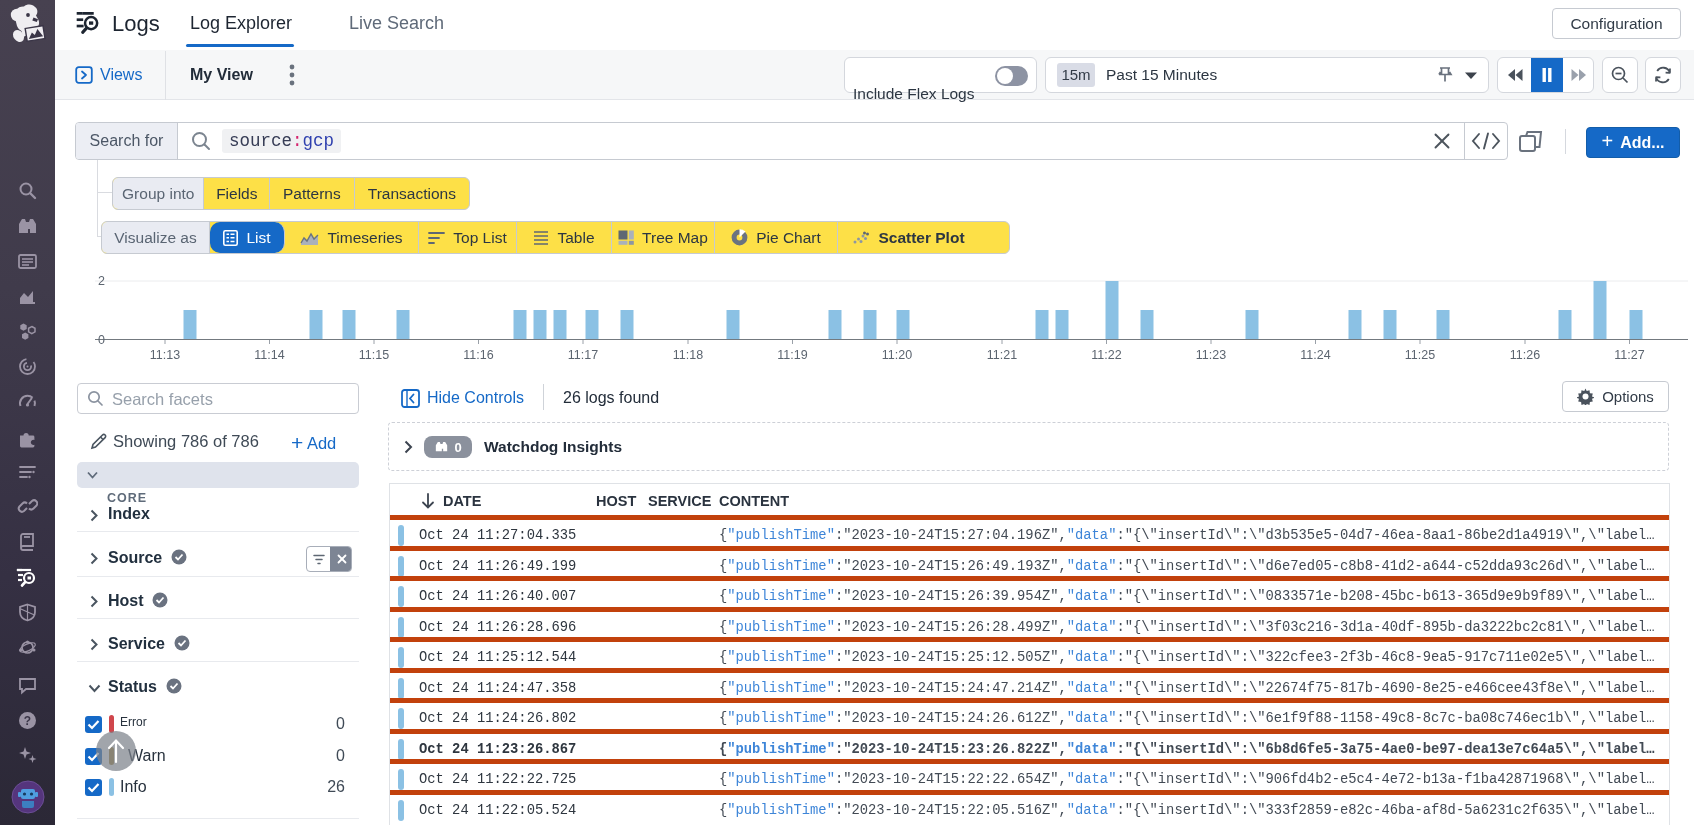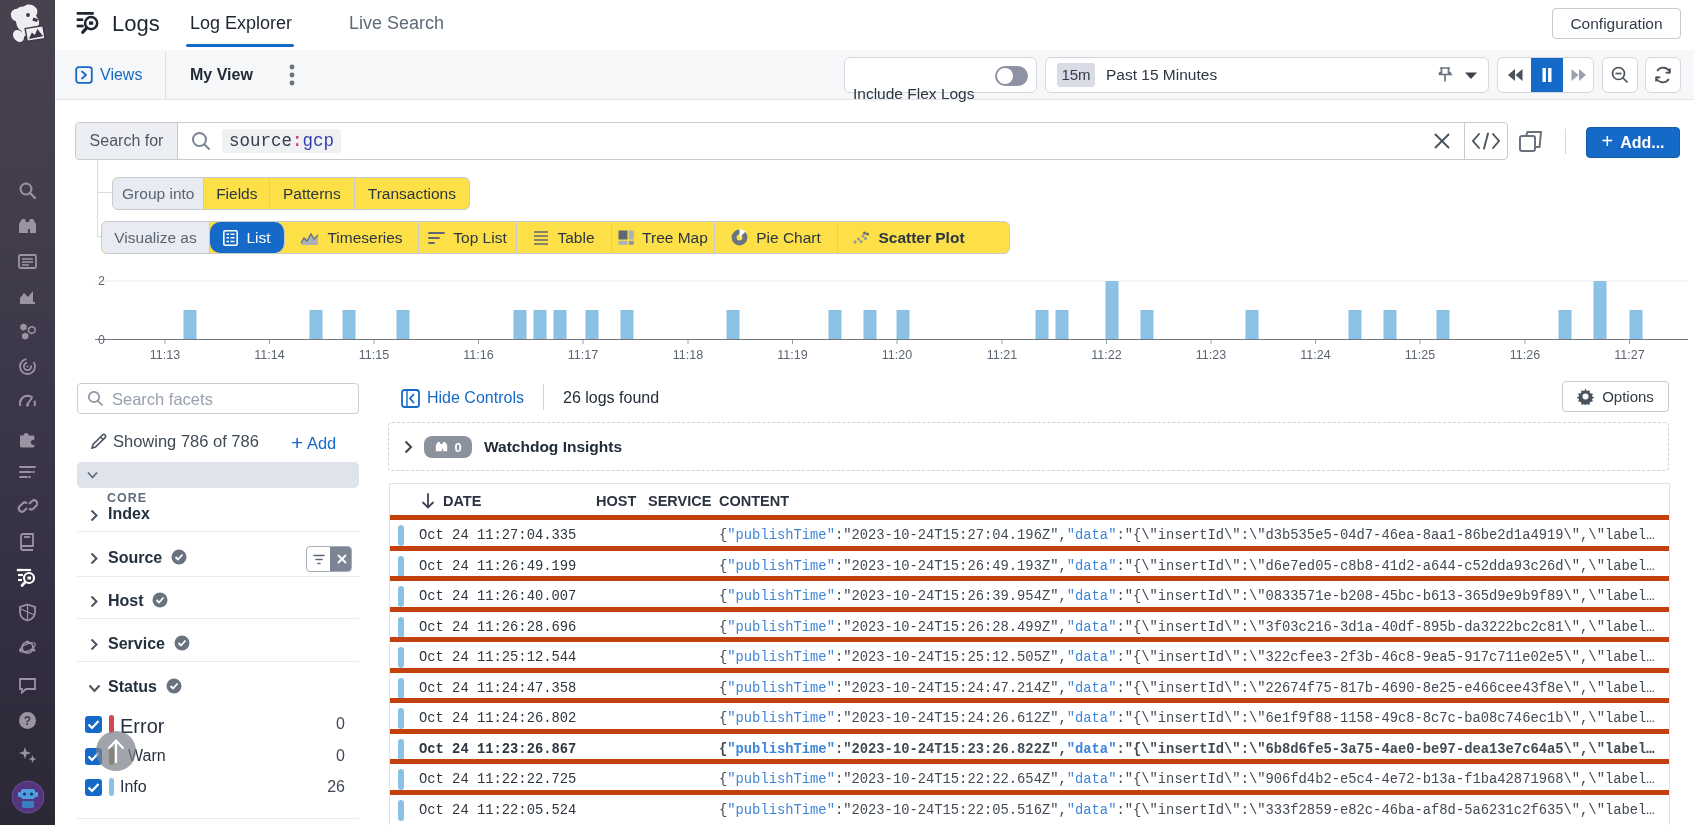--- a/index.html
+++ b/index.html
@@ -542,21 +542,21 @@
         <circle cx="8" cy="8" r="7.5" fill="#6a7280"></circle>
         <path d="M4.5 8 l2.5 2.5 L11.5 5.5" fill="none" stroke="#fff" stroke-width="1.8"></path>
       </svg></div>
 
 <div class="chk" style="top:716px;">
       <svg width="17" height="17" viewBox="0 0 17 17">
         <path d="M3.5 8.5 l3.5 3.5 L13.5 5" fill="none" stroke="#fff" stroke-width="2.2"></path>
       </svg>
     </div>
 <div class="pill" style="top:715px; background:#d0464c;"></div>
-<div class="abs" style="left:120px; top:715px; font-size:20px; color:#27313d;">Error</div>
+<div class="abs" style="left:120px; top:715px; font-size:12px; color:#27313d;">Error</div>
 <div class="abs" style="left:285px; top:715px; width:60px; text-align:right; font-size:16px; color:#3f4a56;">0</div>
 
 <div class="chk" style="top:748px;">
       <svg width="17" height="17" viewBox="0 0 17 17">
         <path d="M3.5 8.5 l3.5 3.5 L13.5 5" fill="none" stroke="#fff" stroke-width="2.2"></path>
       </svg>
     </div>
 <div class="pill" style="top:747px; background:#a5873c;"></div>
 <div class="abs" style="left:128px; top:747px; font-size:16px; color:#27313d;">Warn</div>
 <div class="abs" style="left:285px; top:747px; width:60px; text-align:right; font-size:16px; color:#3f4a56;">0</div>

